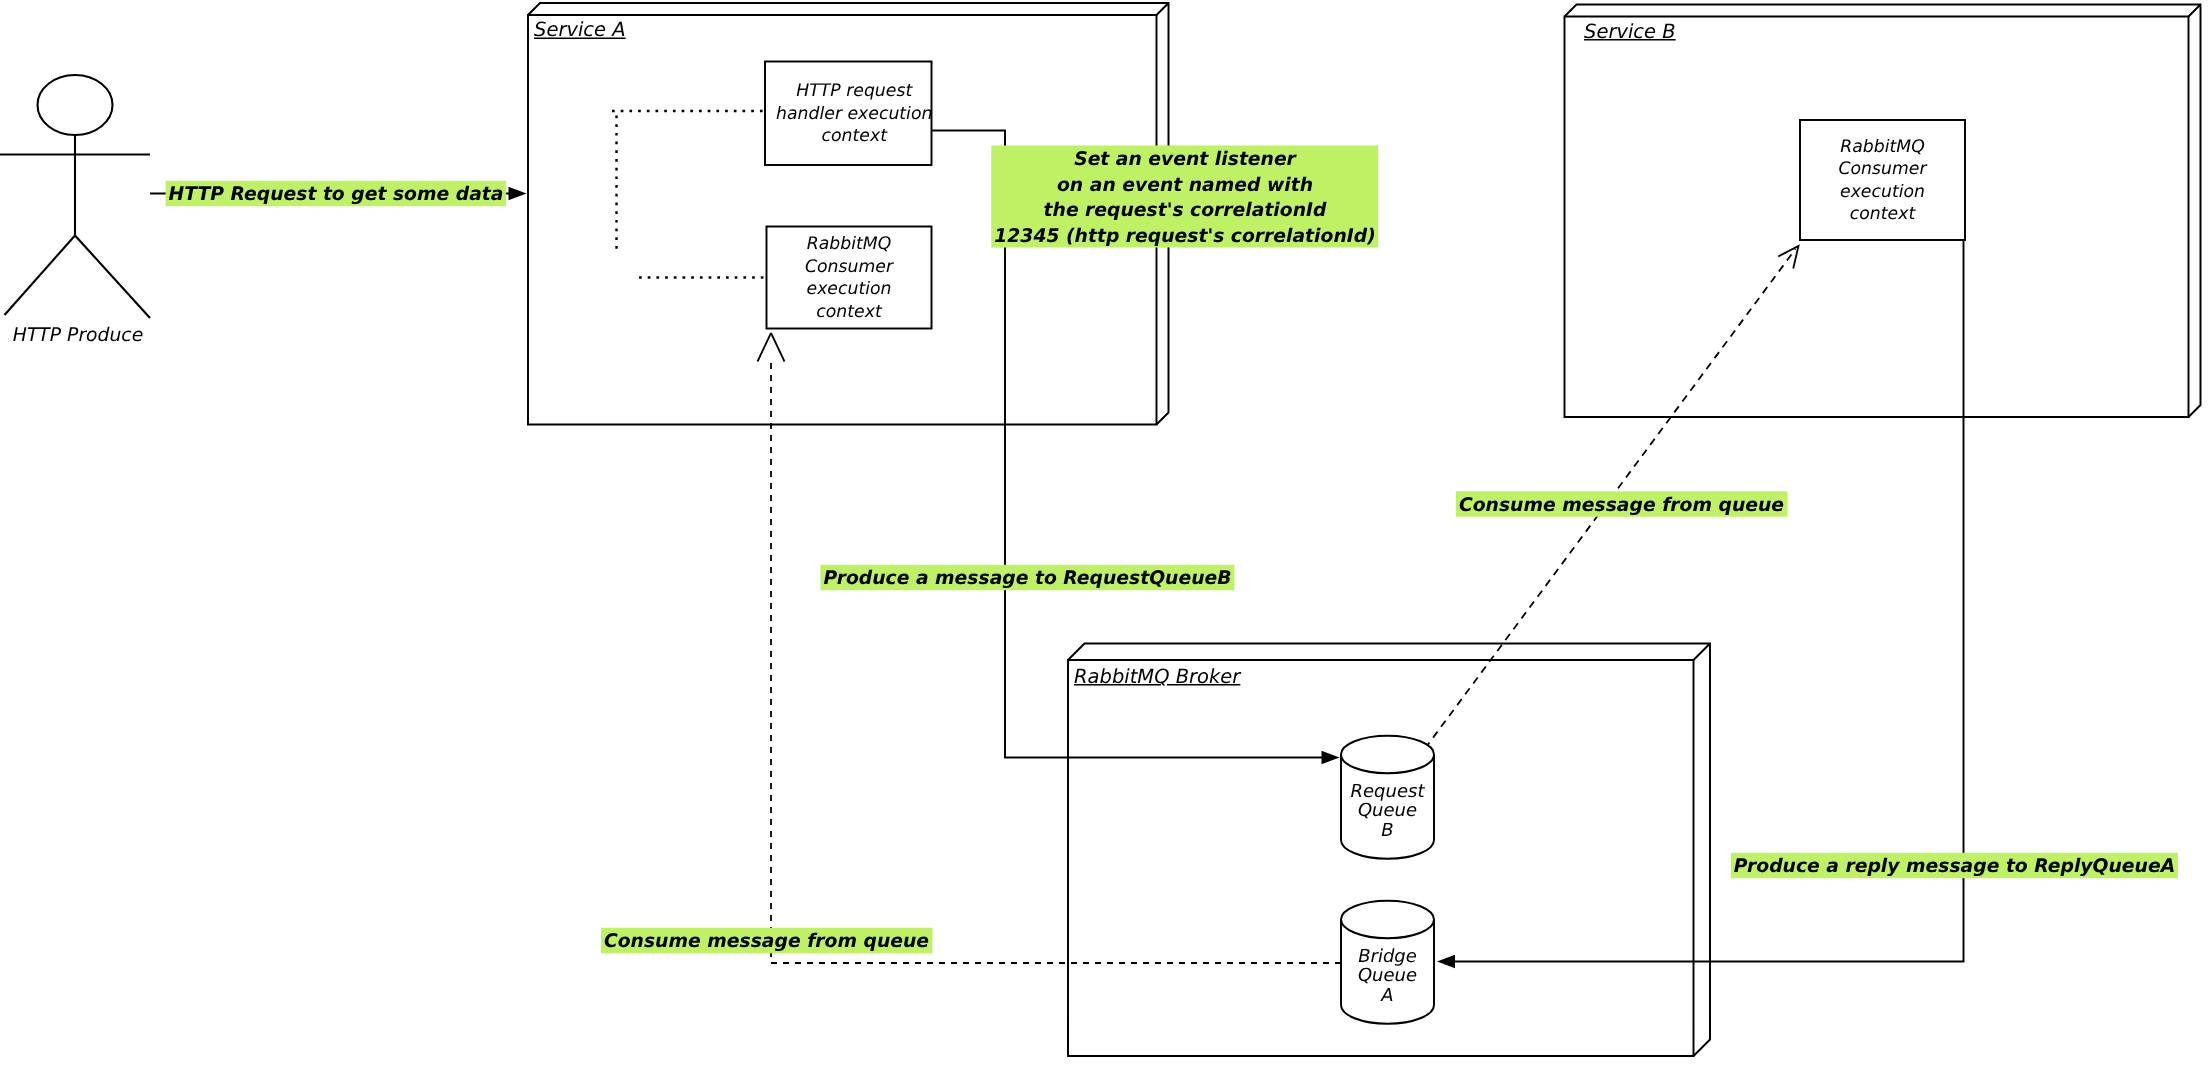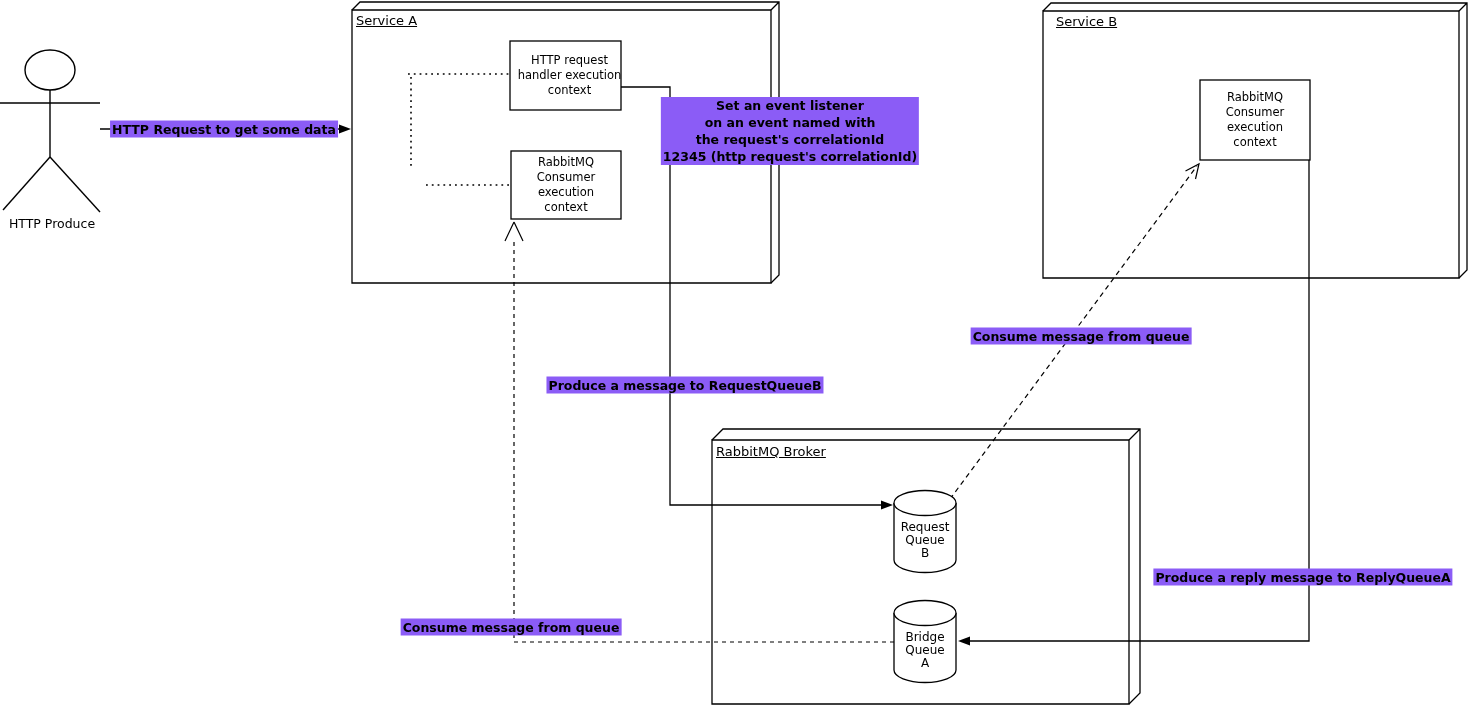--- a/index.html
+++ b/index.html
@@ -1,22 +1,22 @@
 <!DOCTYPE html>
 <html><head>
 <meta charset="utf-8">
 <style>
   html,body{margin:0;padding:0;background:#ffffff;}
   .canvas{position:relative;width:1472px;height:711px;background:#ffffff;
-          font-family:"DejaVu Sans", sans-serif;color:#000;overflow:hidden;}
+          font-family:"DejaVu Sans", sans-serif;color:#000;overflow:hidden;font-style:italic;}
   .canvas > svg{position:absolute;left:0;top:0;}
   .label{position:absolute;white-space:pre;}
   .center{transform:translate(-50%,-50%);text-align:center;}
   .bold{font-weight:bold;font-size:12.5px;line-height:17px;}
-  .onwhite{background:#8b5cf6;padding:0 2px;}
+  .onwhite{background:#bef264;padding:0 2px;}
   .title{font-size:13px;text-decoration:underline;}
   .boxtext{position:absolute;display:flex;align-items:center;justify-content:center;
            text-align:center;font-size:11.5px;line-height:15px;white-space:pre;}
   .qtext{font-size:12px;line-height:13px;}
   .plain{font-size:12.5px;}
 </style>
 </head>
 <body>
 
 <div class="canvas">

